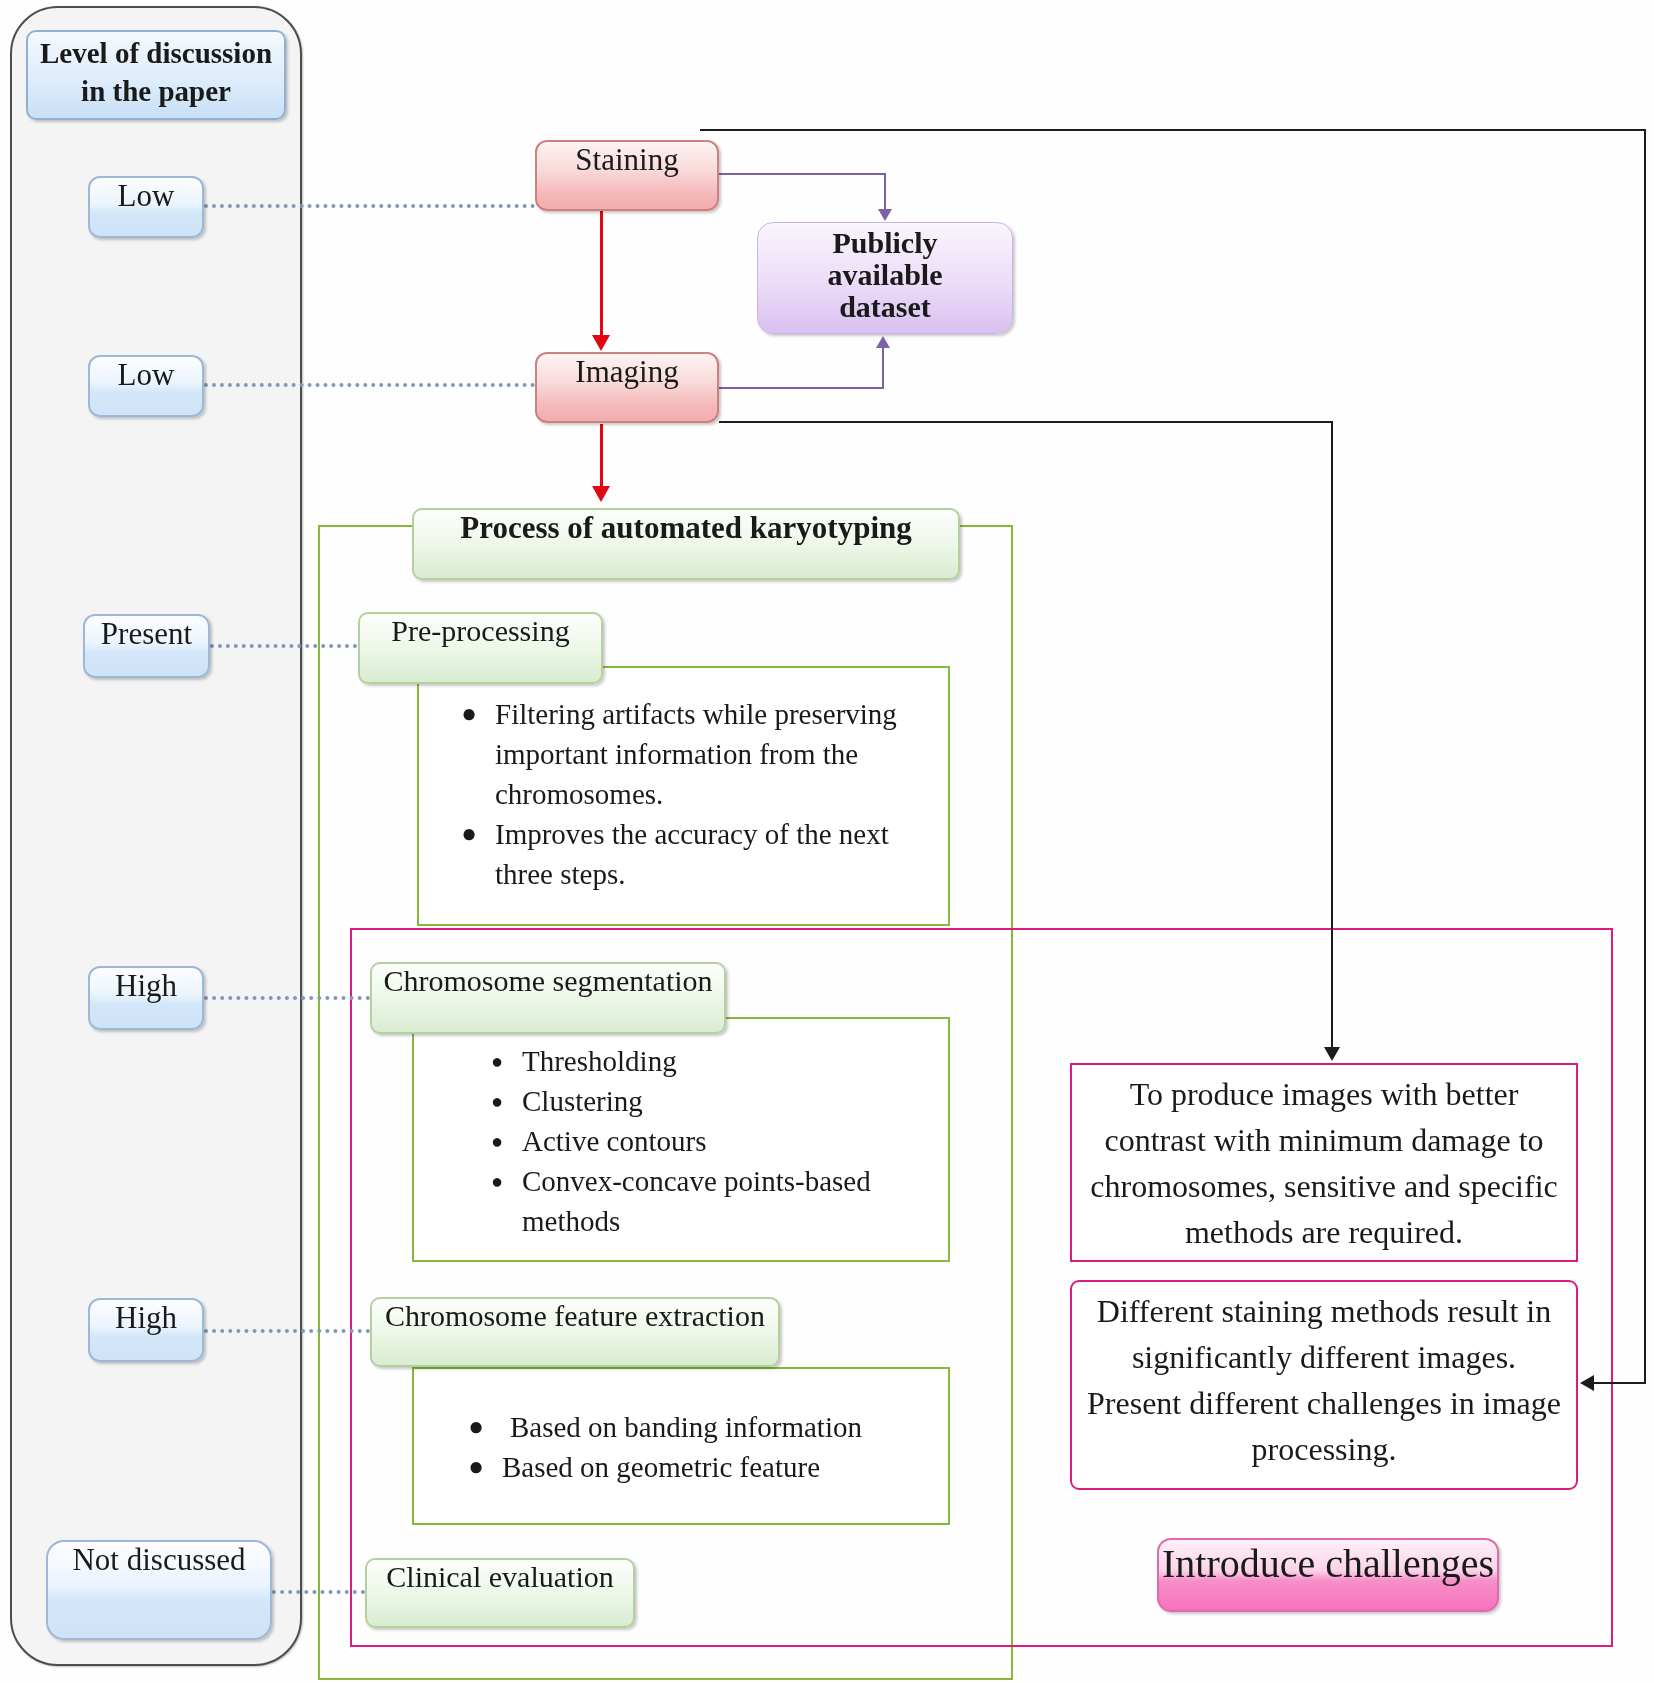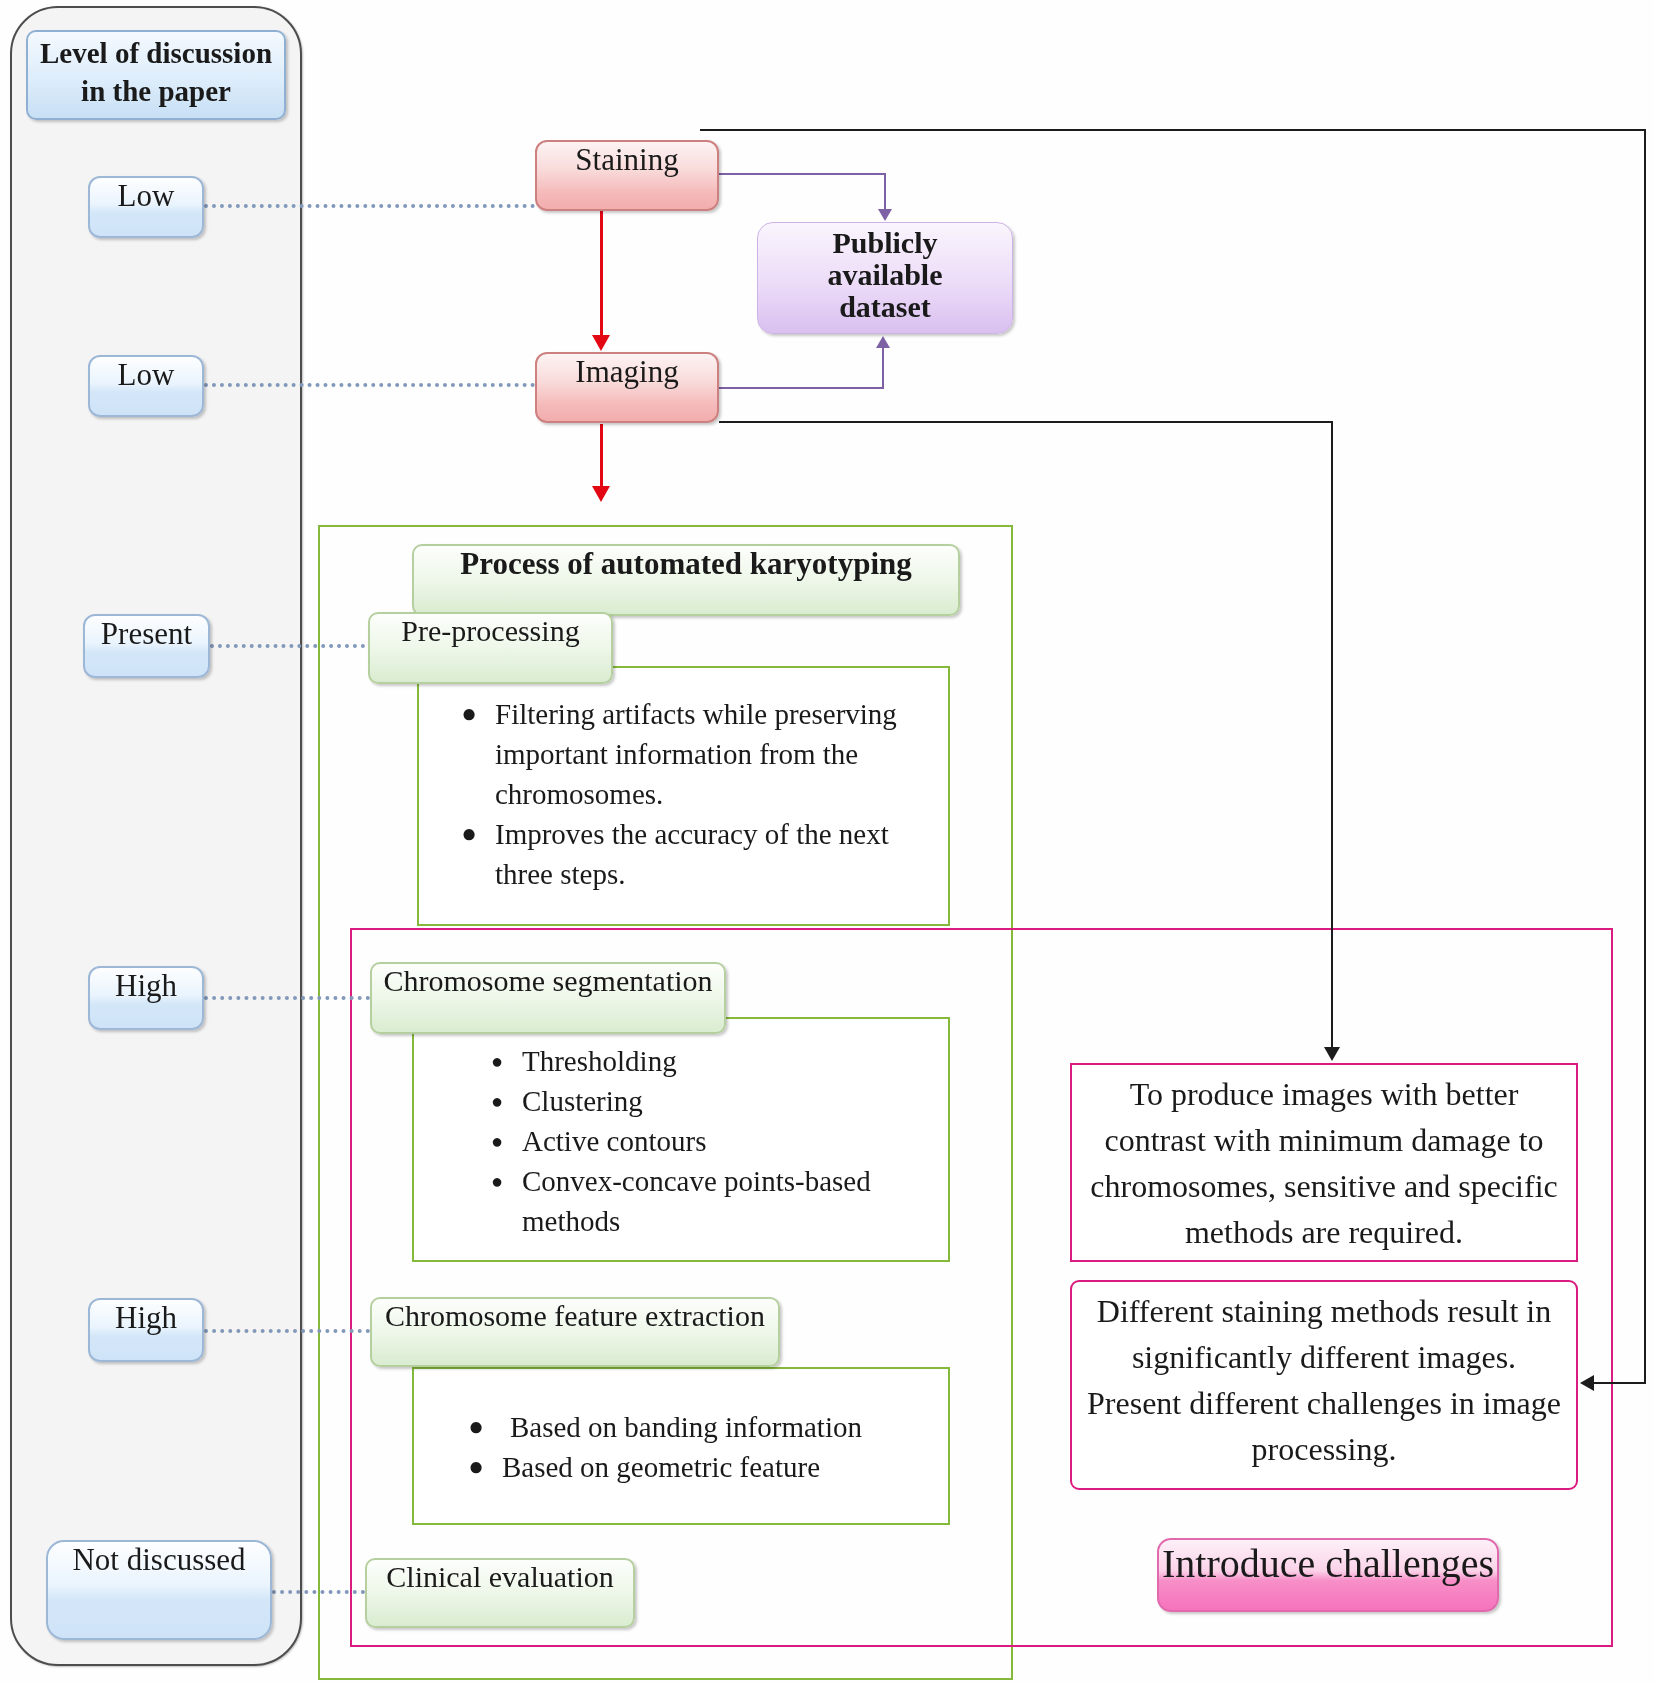--- a/index.html
+++ b/index.html
@@ -108,35 +108,35 @@
   <div class="abs chip chip-red" style="left:535px;top:140px;width:184px;height:71px;">
     <span>Staining</span>
   </div>
   <div class="abs chip chip-red" style="left:535px;top:352px;width:184px;height:71px;">
     <span>Imaging</span>
   </div>
   <div class="abs chip chip-purple" style="left:757px;top:222px;width:256px;height:112px;padding:4px 20px;">
     <span>Publicly available dataset</span>
   </div>
 
-  <div class="abs chip chip-green" style="left:412px;top:508px;width:548px;height:72px;font-weight:bold;font-size:31px;margin-top:36px;">
+  <div class="abs chip chip-green" style="left:412px;top:508px;width:548px;height:72px;font-weight:bold;font-size:31px;">
     <span>Process of automated karyotyping</span>
   </div>
 
   <div class="abs bullets-box" style="left:417px;top:666px;width:533px;height:260px;padding:26px 10px 0 24px;">
     <div class="b-row">
       <span class="b-dot">●</span>
       <span class="b-txt" style="width:445px;">Filtering artifacts while preserving important information from the chromosomes.</span>
     </div>
     <div class="b-row">
       <span class="b-dot">●</span>
       <span class="b-txt" style="width:445px;">Improves the accuracy of the next three steps.</span>
     </div>
   </div>
-  <div class="abs chip chip-green" style="left:368px;top:612px;width:245px;height:72px;">
+  <div class="abs chip chip-green" style="left:358px;top:612px;width:245px;height:72px;">
     <span>Pre-processing</span>
   </div>
 
   <div class="abs bullets-box" style="left:412px;top:1017px;width:538px;height:245px;padding:22px 10px 0 58px;">
     <div class="b-row">
       <span class="b-dot-sm">●</span>
       <span class="b-txt" style="width:400px;">Thresholding</span>
     </div>
     <div class="b-row">
       <span class="b-dot-sm">●</span>

